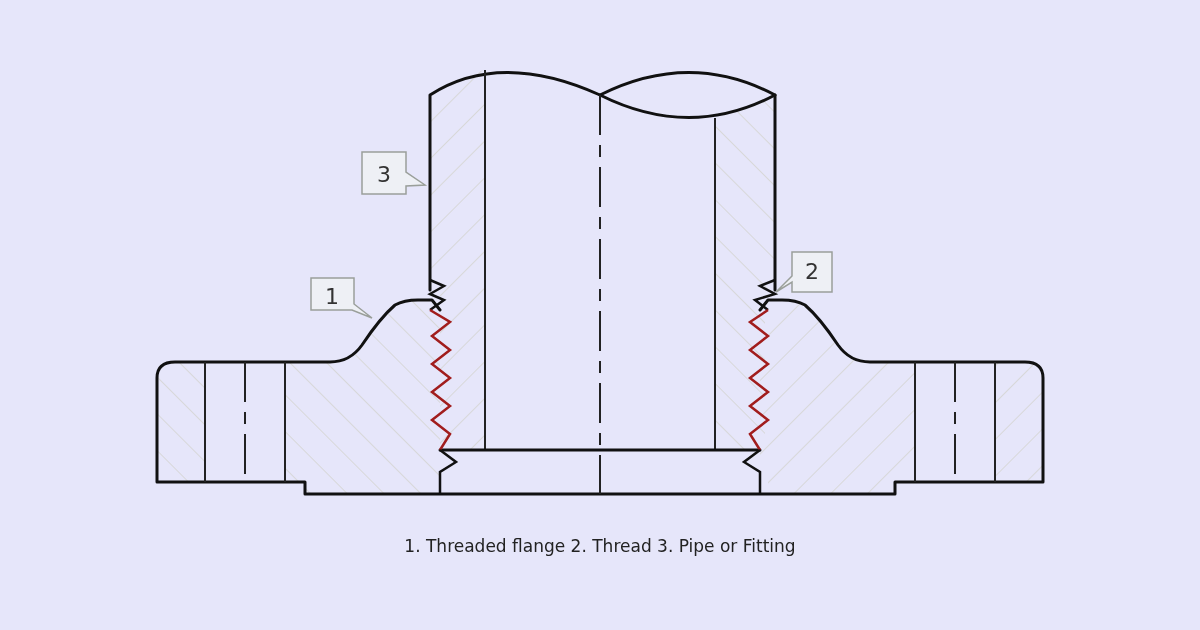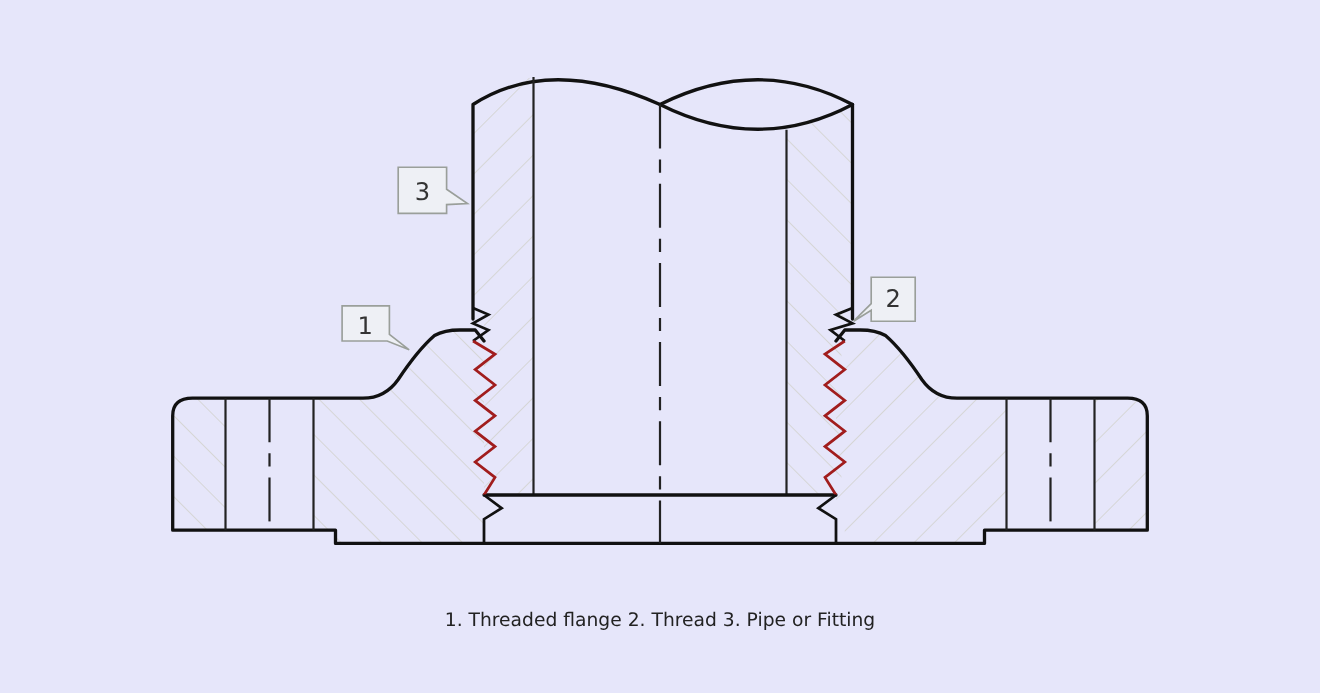--- a/index.html
+++ b/index.html
@@ -15,21 +15,20 @@
   .center { fill: none; stroke: #222; stroke-width: 2; stroke-dasharray: 40 10 12 10; }
   .hatch { stroke: #c9c9b8; stroke-width: 1; }
   .thread-red { fill: none; stroke: #a11d1d; stroke-width: 2.5; stroke-linejoin: miter; }
   .thread-blk { fill: none; stroke: #111; stroke-width: 2.5; stroke-linejoin: miter; }
   .callout-box { fill: #eef0f5; stroke: #9a9f9a; stroke-width: 1.5; }
   .callout-text { font-family: "DejaVu Sans", sans-serif; font-size: 22px; fill: #333; }
   .caption {
     position: absolute; left: 0; width: 1200px; top: 536px;
     text-align: center; font-size: 17px; color: #222;
     font-family: "DejaVu Sans", sans-serif;
-    margin-top: 18px;
   }
 </style>
 </head>
 <body>
 
 <svg id="drawing" viewBox="0 0 1200 630" xmlns="http://www.w3.org/2000/svg">
   <defs>
     <pattern id="hatchL" patternUnits="userSpaceOnUse" width="26" height="26" patternTransform="rotate(45)">
       <line x1="0" y1="0" x2="0" y2="26" class="hatch"></line>
     </pattern>

